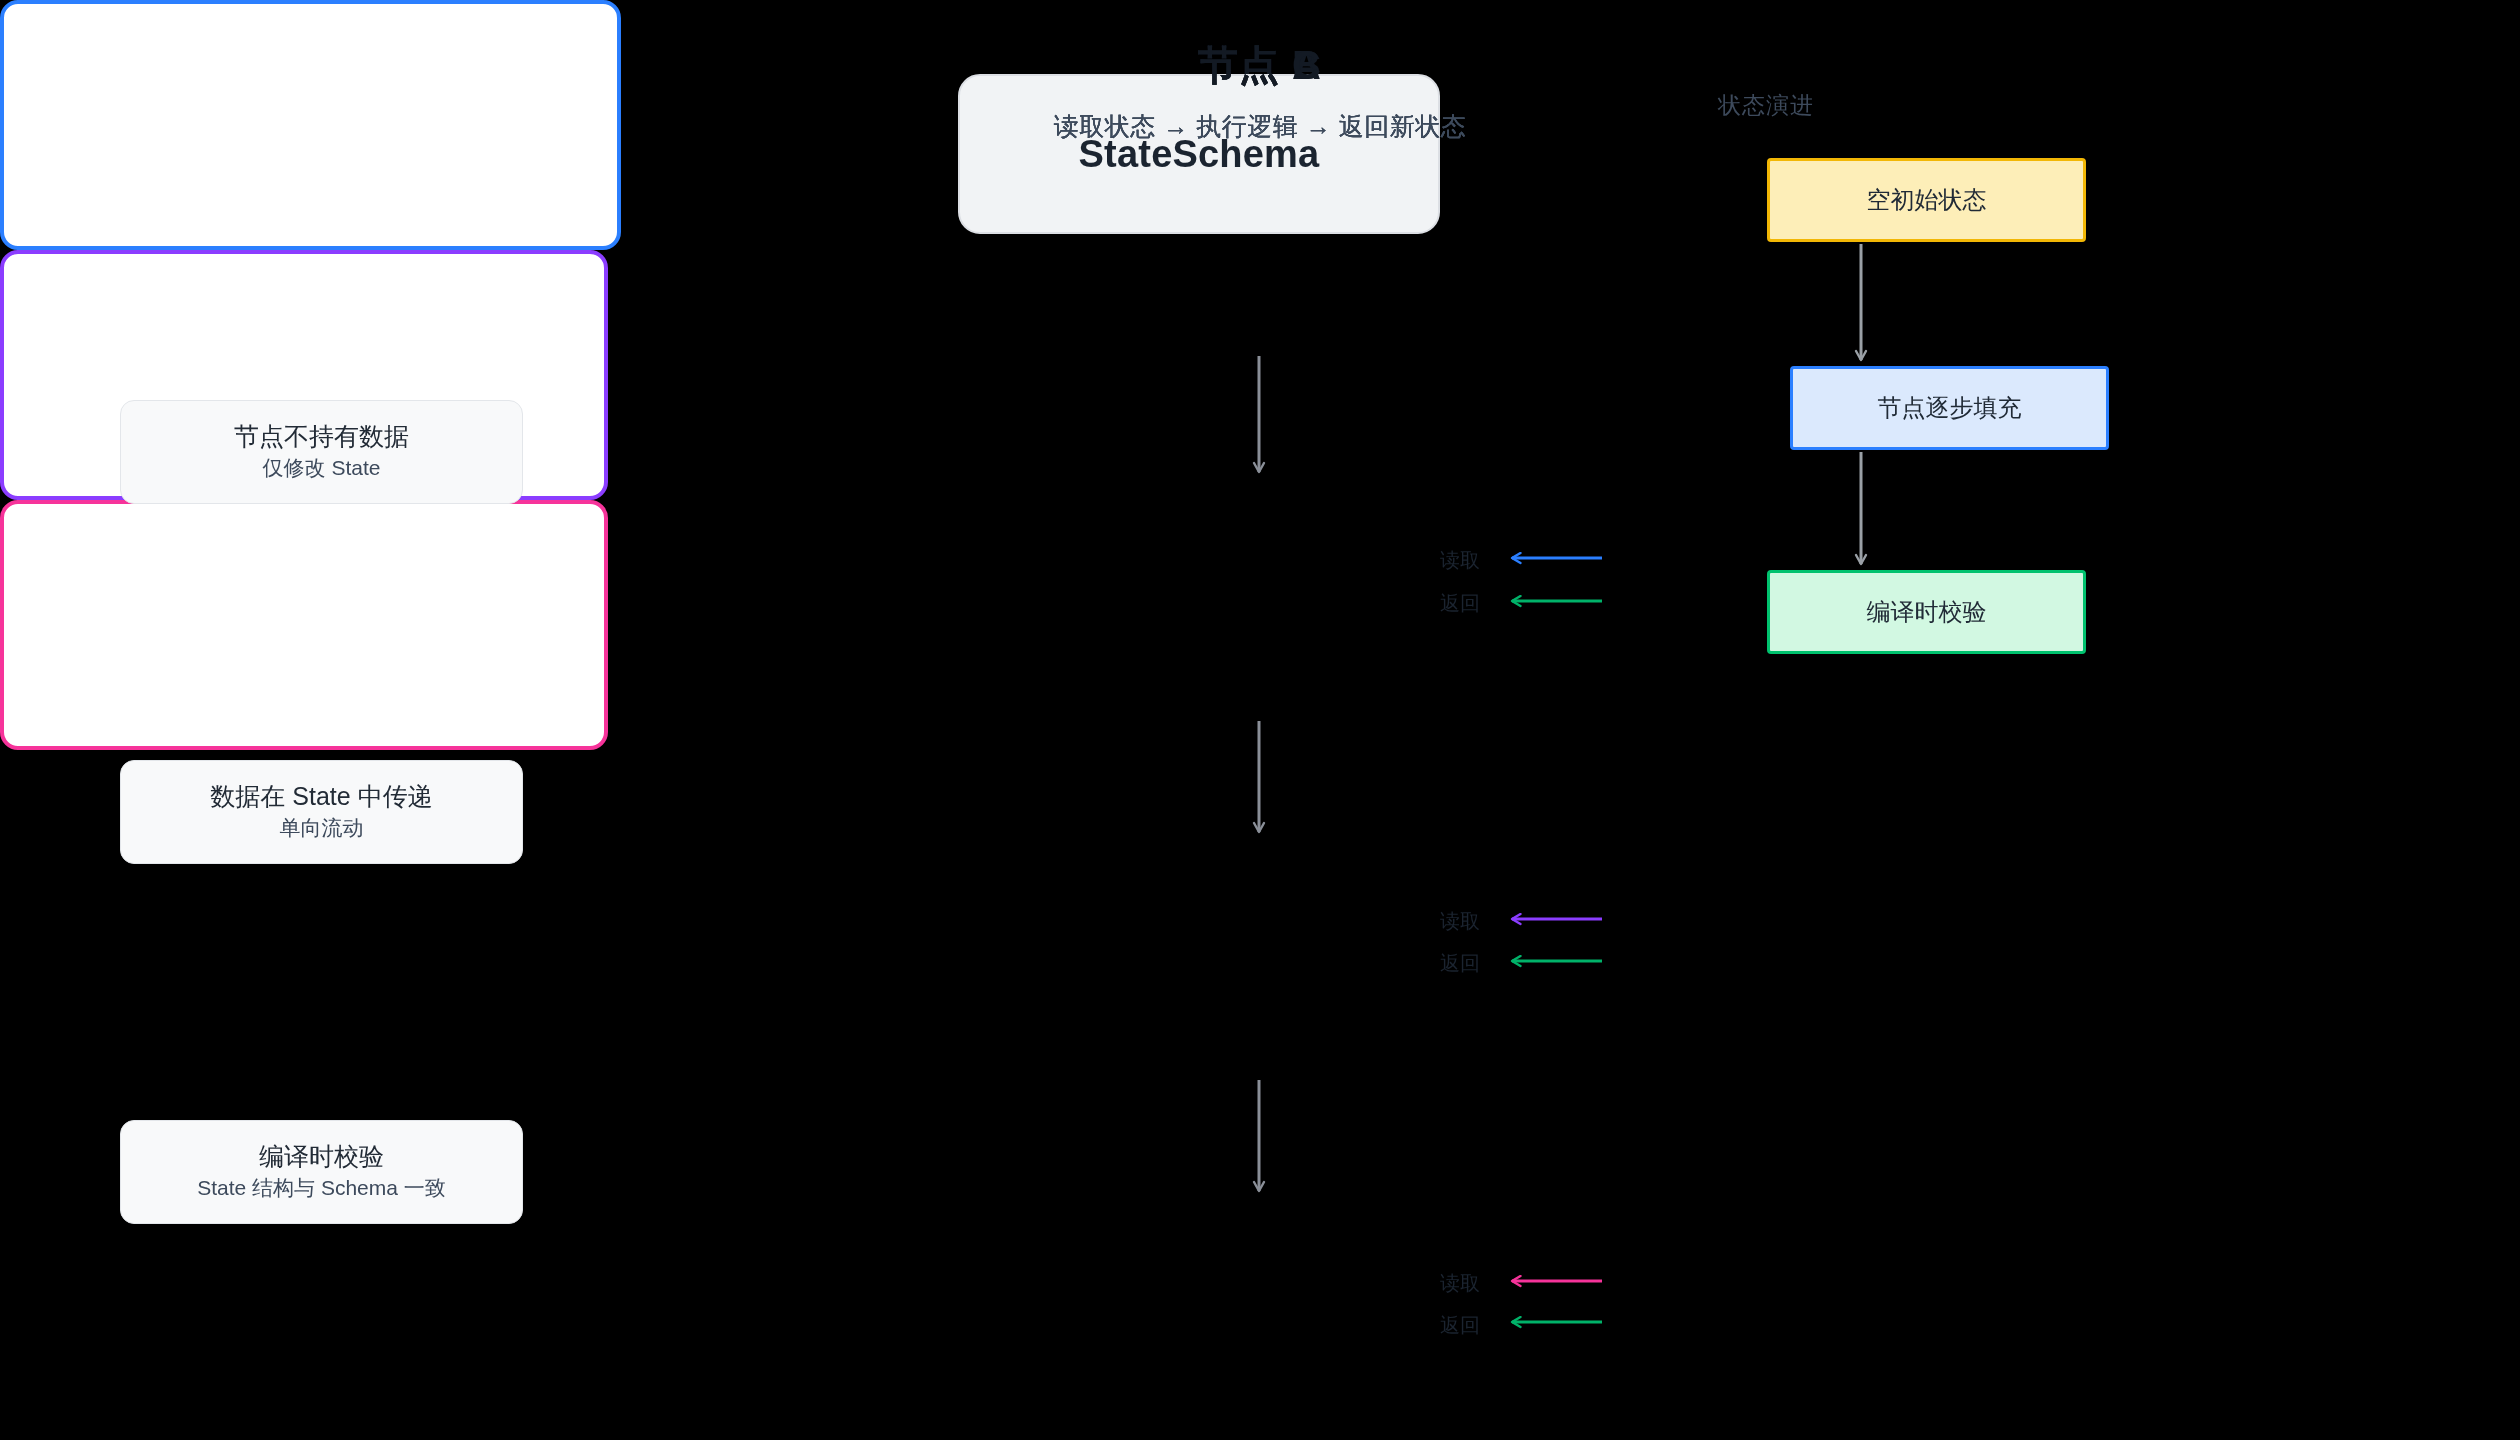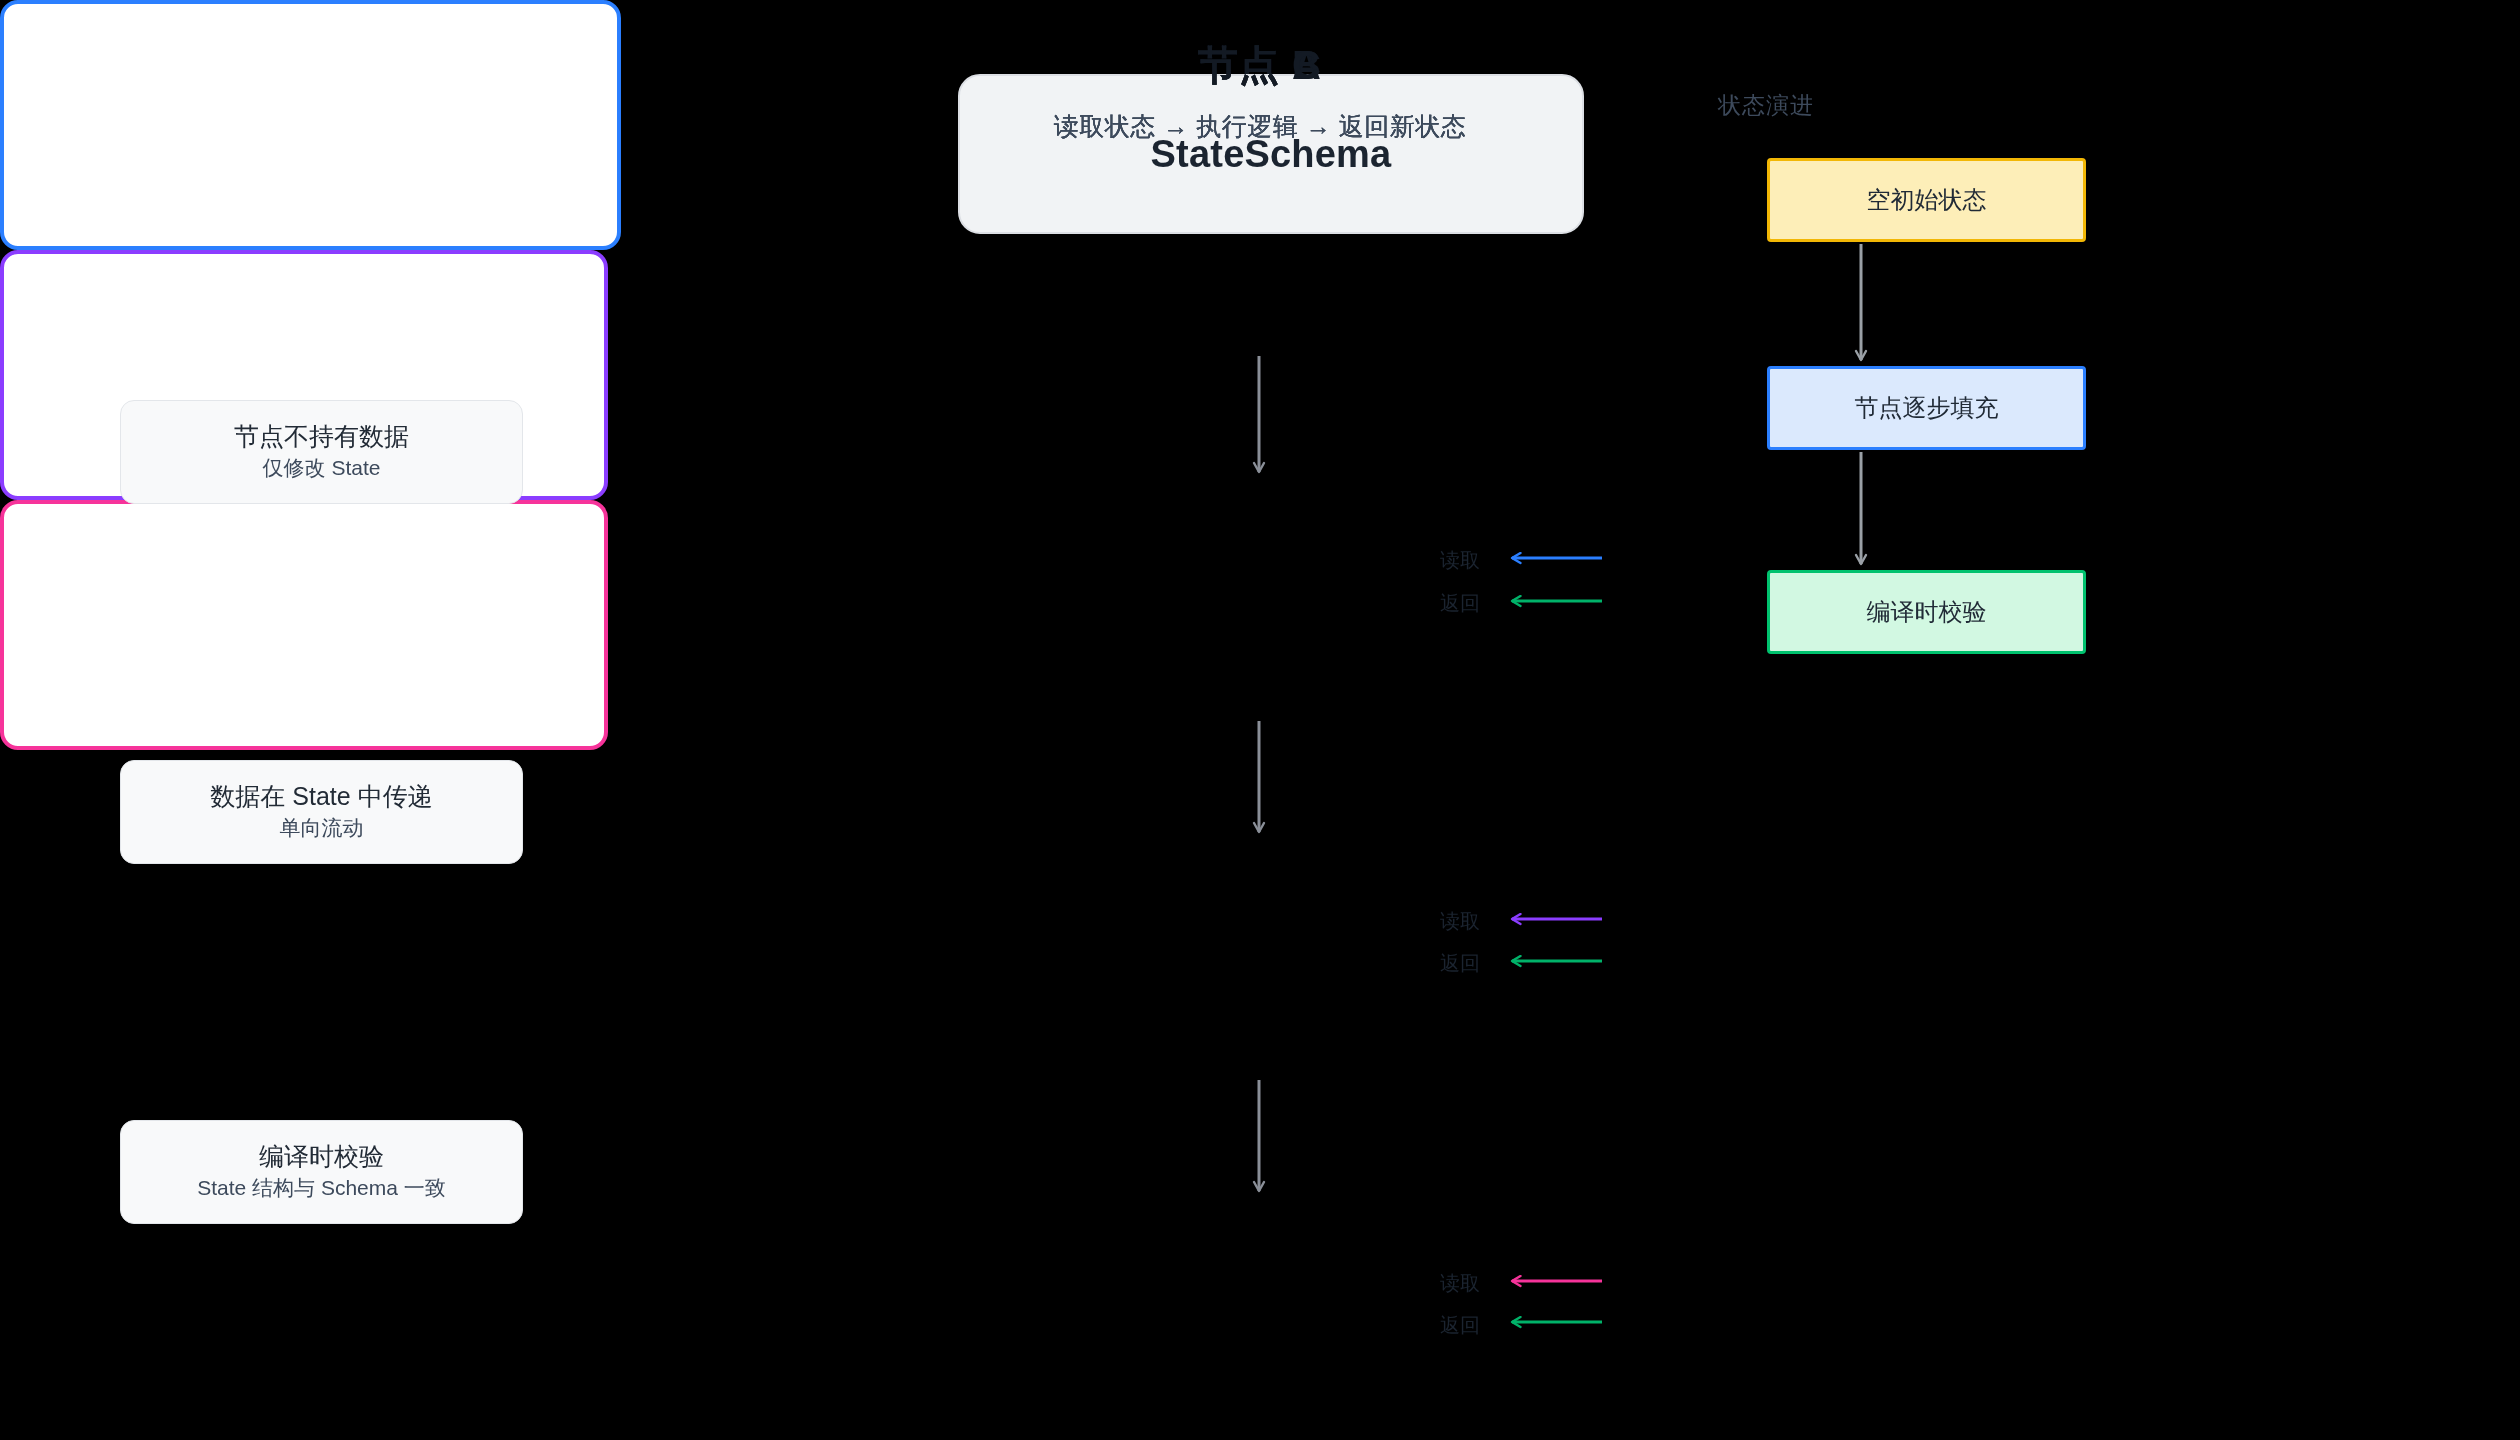--- a/index.html
+++ b/index.html
@@ -30,21 +30,21 @@
     flex-direction: column;
     align-items: center;
     justify-content: center;
     text-align: center;
   }
 
   
   .schema-box {
     left: 958px;
     top: 74px;
-    width: 626px;
+    width: 482px;
     height: 160px;
     background: #f1f3f5;
     border: 2px solid #dcdfe4;
     border-radius: 22px;
   }
   .schema-box .title {
     font-size: 38px;
     font-weight: bold;
     color: #1b2430;
     letter-spacing: 0.2px;
@@ -120,21 +120,21 @@
     left: 1767px;
     width: 319px;
     height: 84px;
     border-radius: 4px;
   }
   .evo-box .evo-text {
     font-size: 24px;
     color: #202a36;
   }
   .evo-box.e0 { top: 158px; background: #fdeeb8; border: 3px solid #f2b705; }
-  .evo-box.e1 { top: 366px; background: #dbe9fd; border: 3px solid #2b7fff; }
+  .evo-box.e1 { top: 366px; background: #dbe9fd; border: 3px solid #2b7fff; margin-left: 23px; }
   .evo-box.e2 { top: 570px; background: #d2f8e2; border: 3px solid #00c26e; }
 
   
   .io-label {
     position: absolute;
     font-size: 20px;
     color: #1b2430;
     white-space: nowrap;
   }
 

